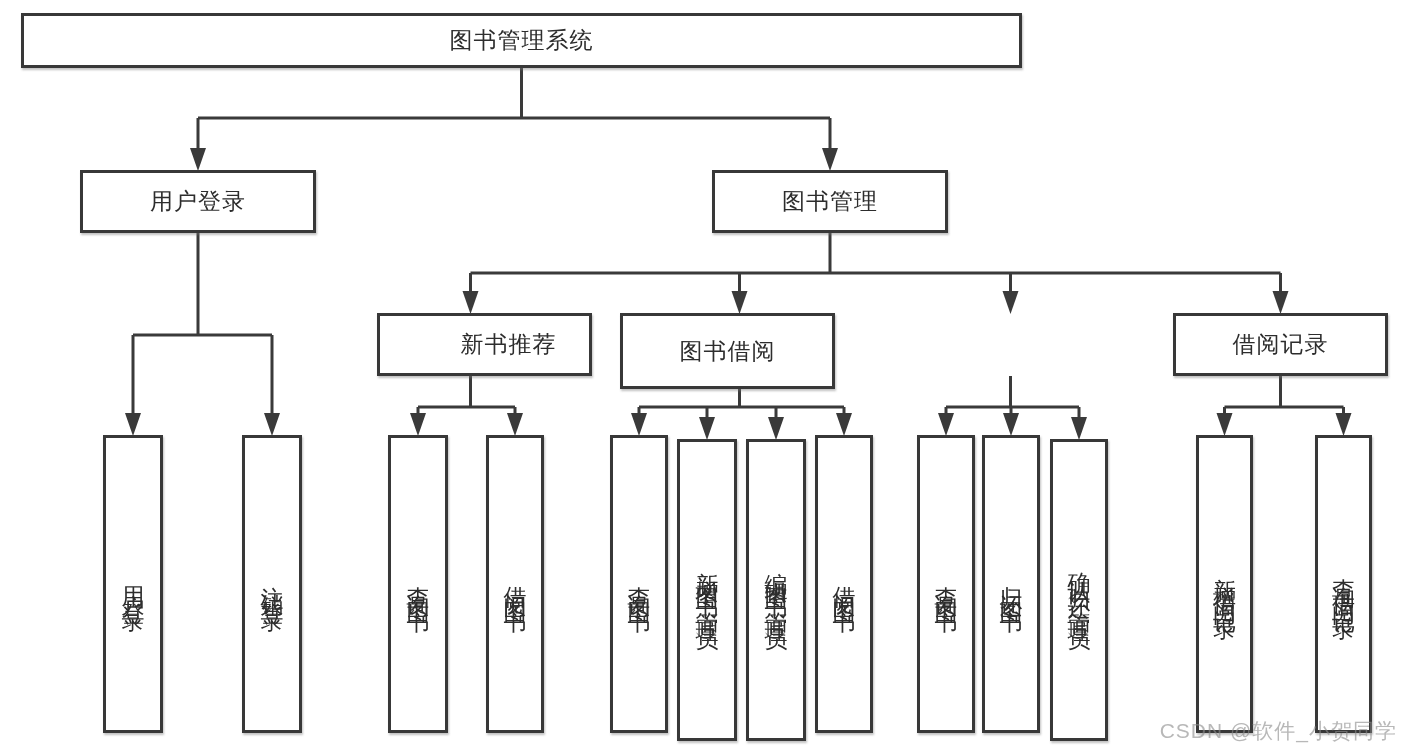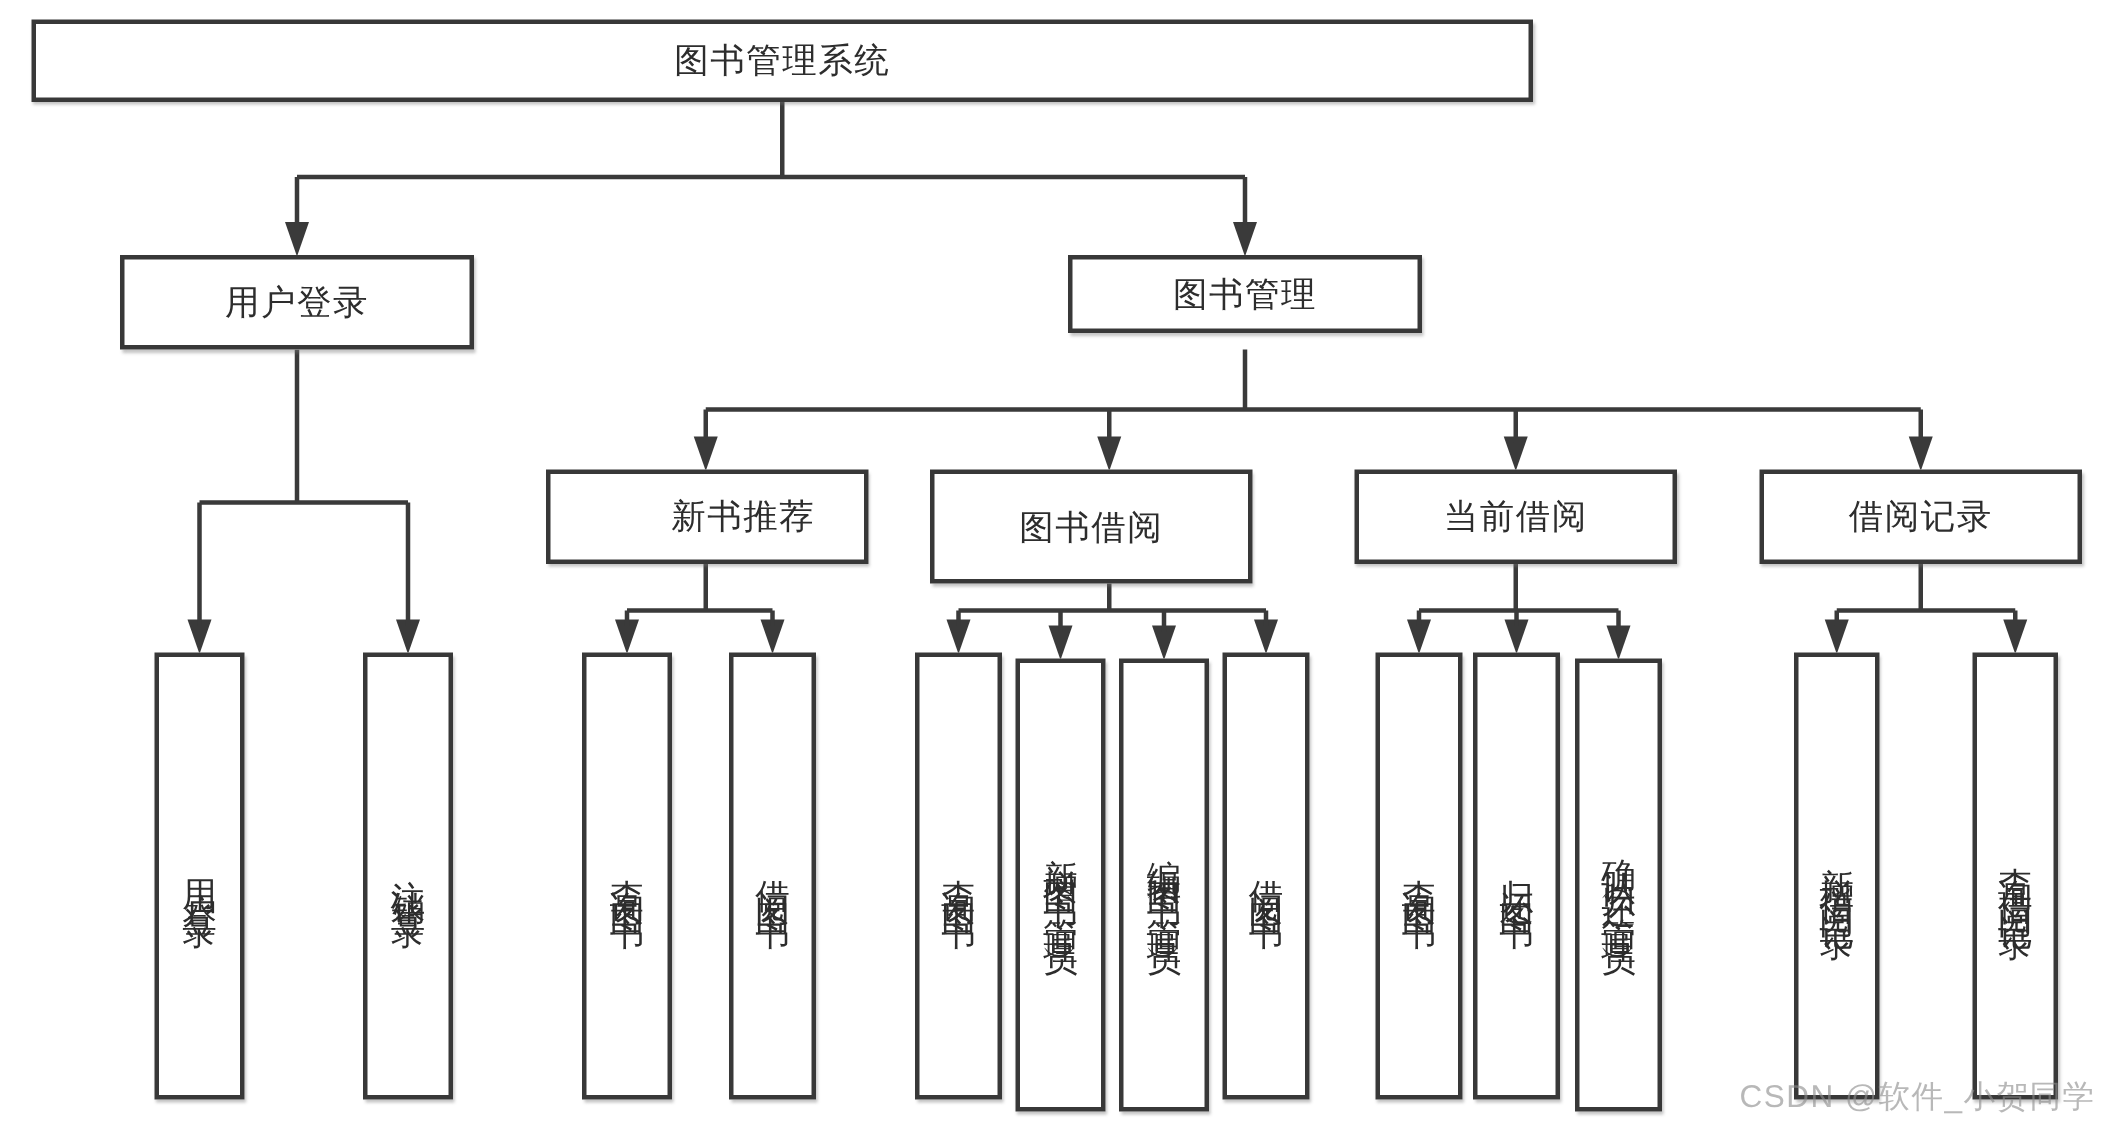--- a/index.html
+++ b/index.html
@@ -61,31 +61,28 @@
       <polygon points="1335.5,413 1351.5,413 1343.5,436" fill="#3a3a3a"></polygon>
       <path d="M1280.5 376 L1280.5 407 M1224.5 407 L1343.5 407 M1224.5 407 L1224.5 417 M1343.5 407 L1343.5 417" stroke="#3a3a3a" stroke-width="3" fill="none"></path>
     </svg>
   <div id="nodes-layer" style="position:absolute;left:0;top:0;width:100%;height:100%;border-radius:23px;">
       <div class="node horiz" style="left: 21px; top: 13px; width: 1001px; height: 55px;">
         <span>图书管理系统</span>
       </div>
       <div class="node horiz" style="left: 80px; top: 170px; width: 236px; height: 63px;">
         <span>用户登录</span>
       </div>
-      <div class="node horiz" style="left: 712px; top: 170px; width: 236px; height: 52px;">
+      <div class="node horiz" style="left: 712px; top: 170px; width: 236px; height: 63px;">
         <span>图书管理</span>
       </div>
-      <div class="node horiz" style="left: 364px; top: 313px; width: 215px; height: 63px; padding-left: 48px;">
+      <div class="node horiz" style="left: 377px; top: 313px; width: 215px; height: 63px; padding-left: 48px;">
         <span>新书推荐</span>
       </div>
       <div class="node horiz" style="left: 620px; top: 313px; width: 215px; height: 76px;">
         <span>图书借阅</span>
-      </div>
-      <div class="node horiz" style="left: 903px; top: 313px; width: 215px; height: 63px;">
-        <span>当前借阅</span>
       </div>
       <div class="node horiz" style="left: 1173px; top: 313px; width: 215px; height: 63px;">
         <span>借阅记录</span>
       </div>
       <div class="node vert" style="left: 103px; top: 435px; width: 60px; height: 298px;">
         <span>用户登录</span>
       </div>
       <div class="node vert" style="left: 242px; top: 435px; width: 60px; height: 298px;">
         <span>注销登录</span>
       </div>

